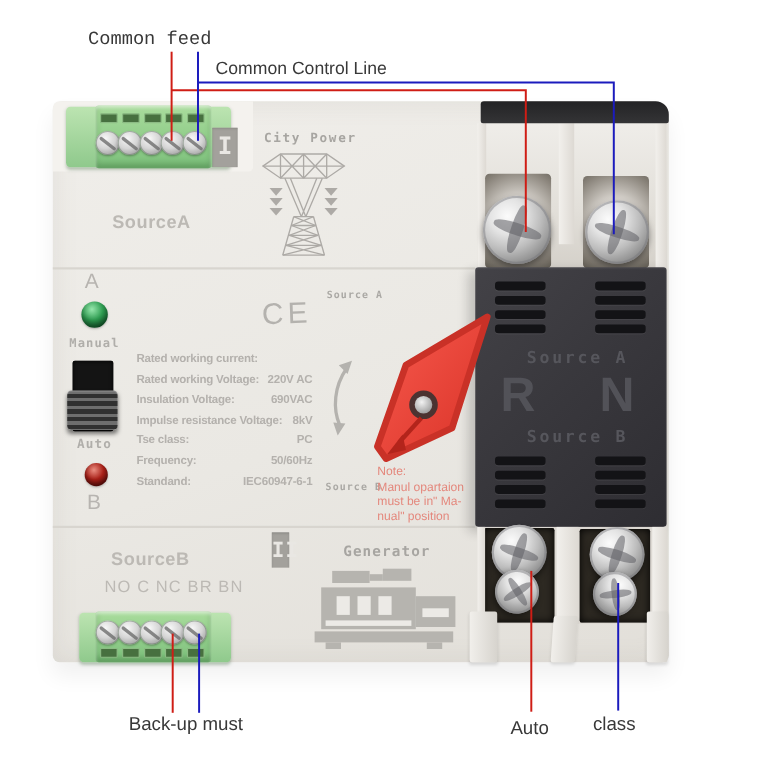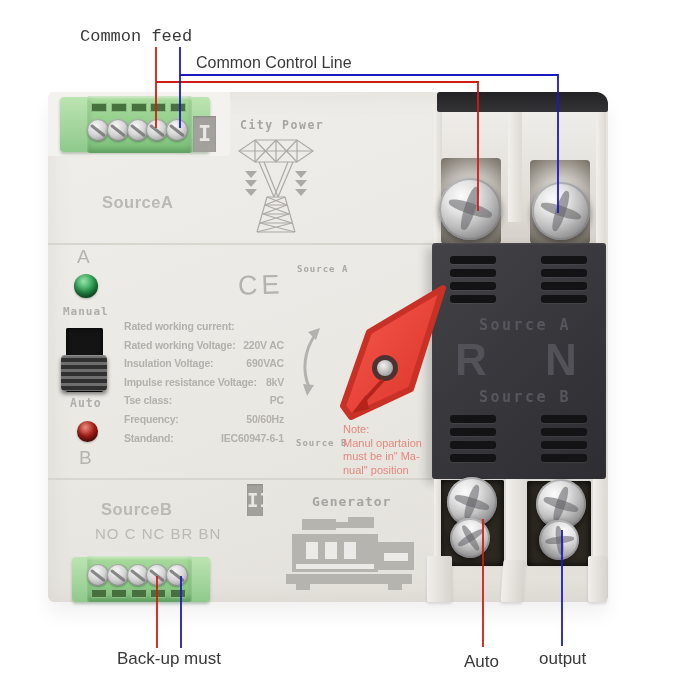--- a/index.html
+++ b/index.html
@@ -304,15 +304,15 @@
       <path d="M180 75 L558 75 L558 213"></path>
       <path d="M181 576 L181 648"></path>
       <path d="M562 530 L562 646"></path>
     </g>
   </svg>
 
   <div class="ann" style="left:80px;top:27px;font-size:17px;font-family:Liberation Mono, monospace;">Common feed</div>
   <div class="ann" style="left:196px;top:54px;font-size:16px;">Common Control Line</div>
   <div class="ann" style="left:117px;top:649px;font-size:17px;">Back-up must</div>
   <div class="ann" style="left:464px;top:652px;font-size:17px;">Auto</div>
-  <div class="ann" style="left:539px;top:649px;font-size:17px;">output</div>
+  <div class="ann" style="left:539px;top:649px;font-size:17px;">class</div>
 
 </div>
 
 </body></html>

